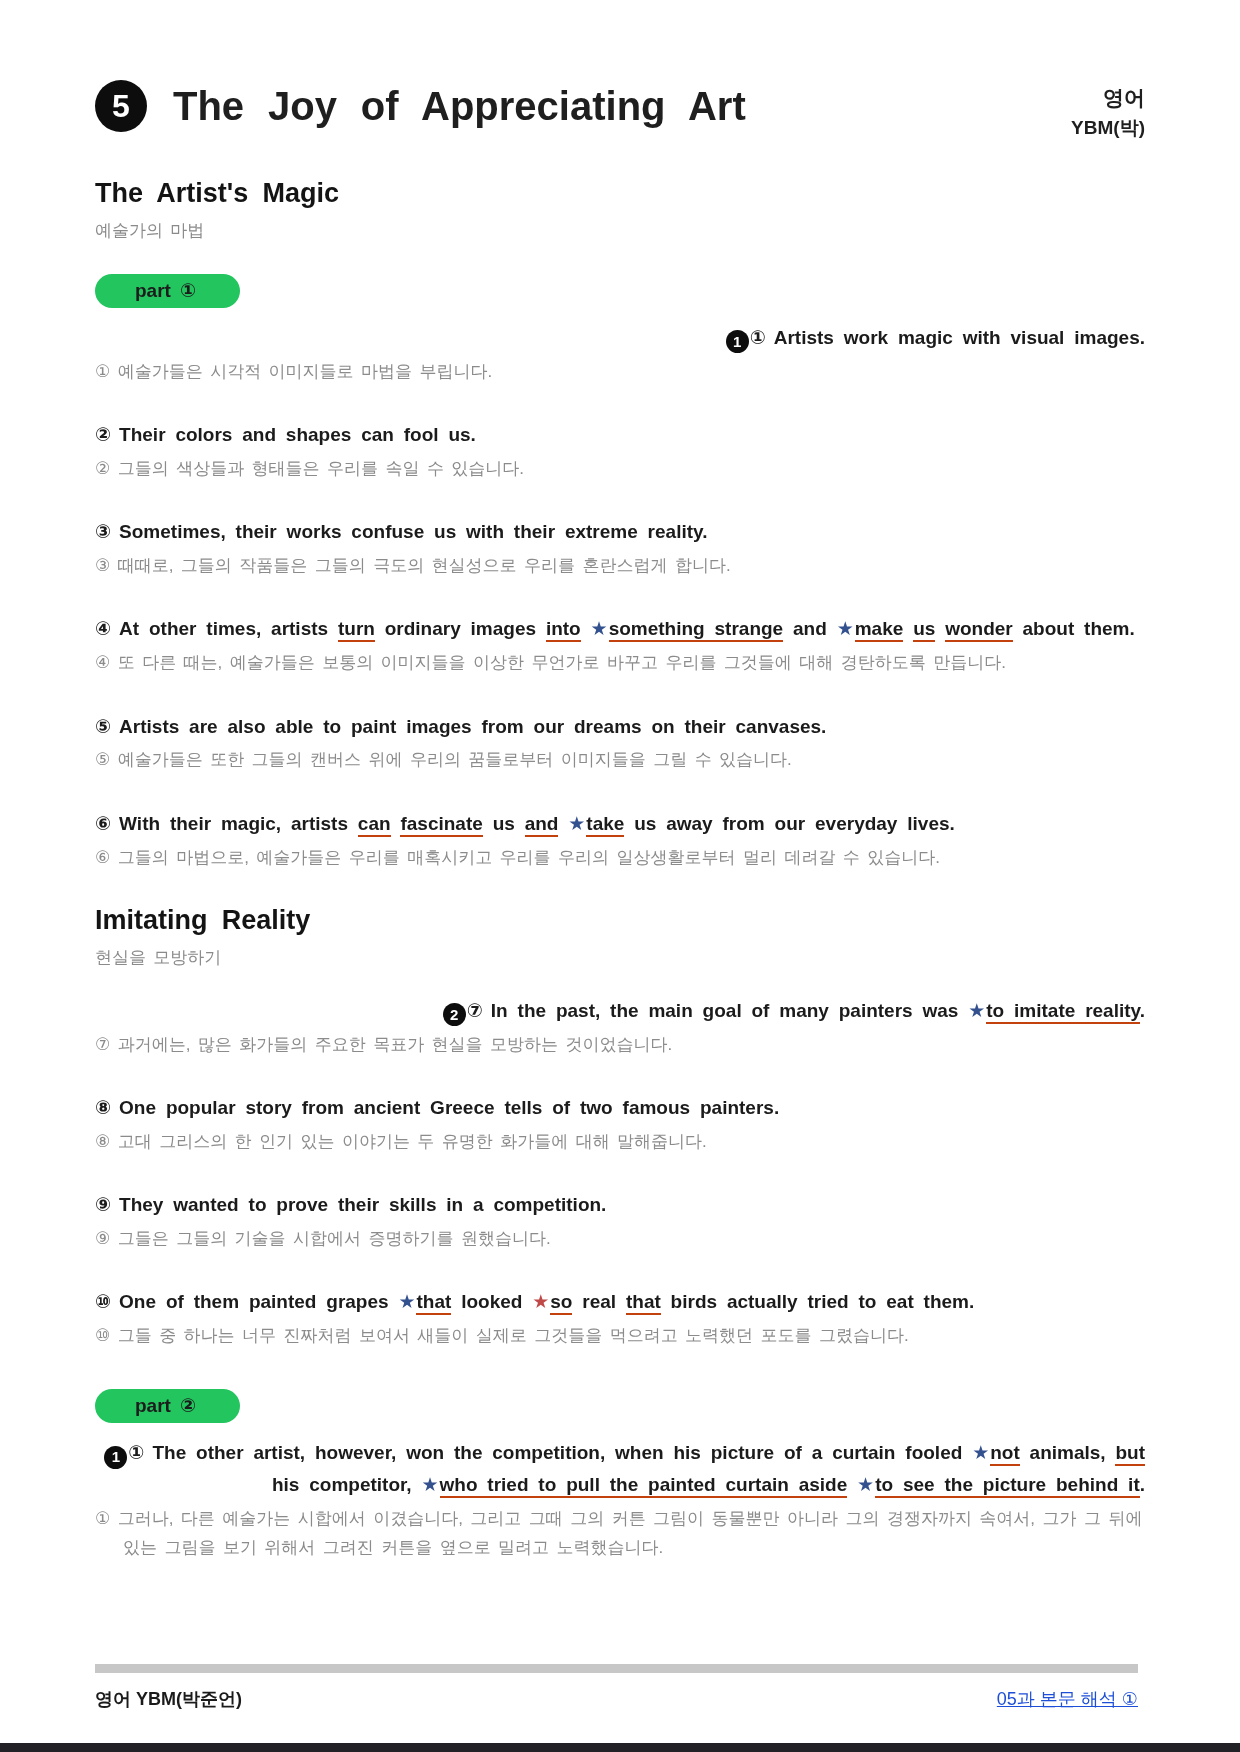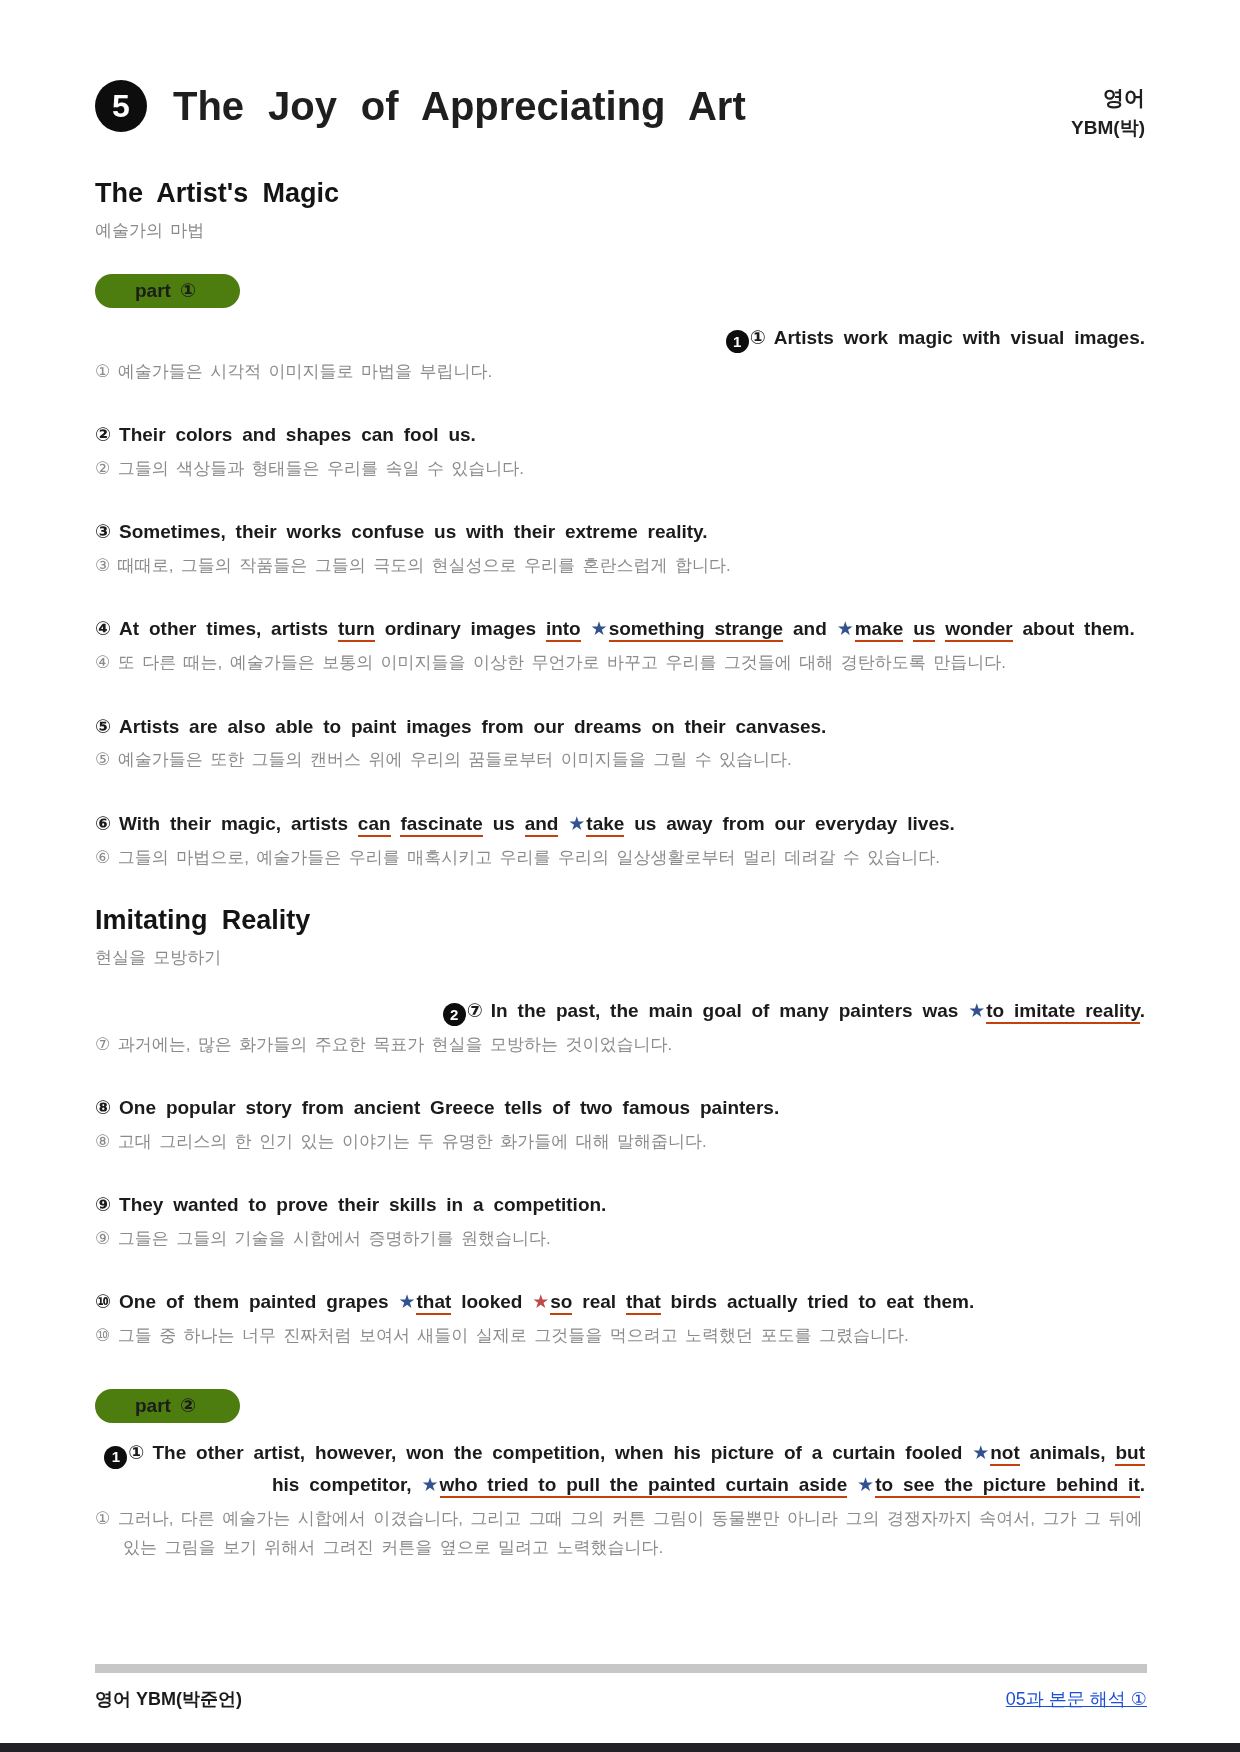--- a/index.html
+++ b/index.html
@@ -30,21 +30,21 @@
 
   
   .section-heading { margin-bottom: 26px; }
   .section-heading:first-child { margin-top: 0; }
   .section-title { font-size: 27px; font-weight: 800; word-spacing: 0.25em; color: #141414; }
   .section-subtitle { font-size: 17px; color: #8a8a8a; margin-top: 10px; word-spacing: 0.15em; }
 
   
   .part-badge {
     display: inline-block;
-    background: #4d7c0f;
+    background: #22c55e;
     border-radius: 17px;
     padding: 5px 44px 6px 40px;
     font-size: 19px; font-weight: 800; color: #1c1c1c;
     margin: 6px 0 14px 0;
     word-spacing: 0.2em;
   }
 
   
   .sentence { margin-bottom: 33px; }
   .en {
@@ -65,21 +65,21 @@
     font-size: 17px; color: #8b8b8b; line-height: 1.72;
     margin-top: 3px; word-spacing: 0.16em;
     padding-left: 28px; text-indent: -28px;
   }
   .u { border-bottom: 2px solid #c2410c; padding-bottom: 1px; }
   .star { margin-right: 1px; }
   .star.blue { color: #33518f; }
   .star.red  { color: #bf4a47; }
 
   
-  .footer { position: absolute; left: 95px; right: 93px; top: 1664px; }
+  .footer { position: absolute; left: 95px; right: 102px; top: 1664px; }
   .footer-bar { height: 9px; background: #c7c7c7; margin-bottom: 14px; }
   .footer-row { display: flex; justify-content: space-between; align-items: baseline; }
   .footer-left { font-size: 18px; font-weight: 800; color: #1b1b1b; }
   .footer-right { font-size: 18px; font-weight: 400; color: #1d4ed8; text-decoration: underline; }
   .bottom-strip { position: absolute; left: 0; right: 0; bottom: 0; height: 9px; background: #212126; }
 </style>
 </head>
 <body>
 
 <div class="page">

